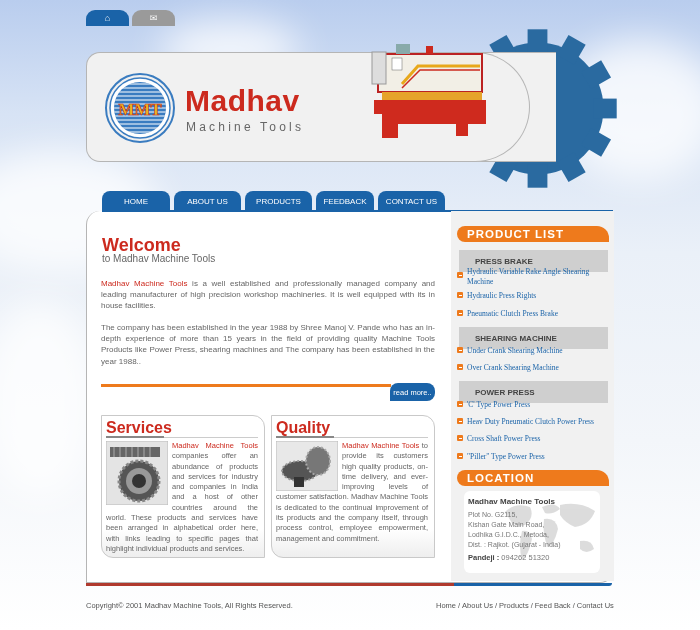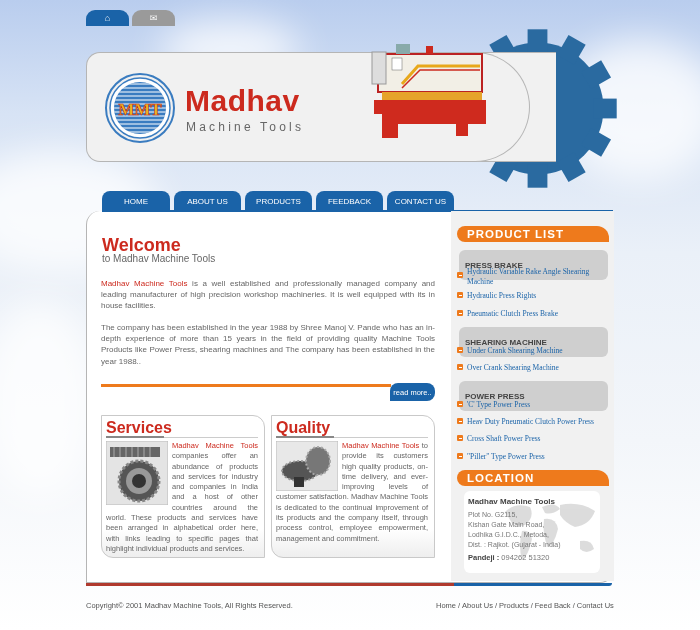--- a/index.html
+++ b/index.html
@@ -41,21 +41,21 @@
 
   .box { position: absolute; top: 415px; height: 143px; border: 1px solid #c9c9c9; border-radius: 0 12px 0 12px; background: linear-gradient(180deg, #fff 0%, #fff 80%, #eee 100%); }
   .box-title { position: absolute; left: 4px; top: 3px; color: #cc2a1e; font-size: 16px; font-weight: bold; }
   .box-rule { position: absolute; left: 4px; top: 21px; right: 6px; height: 1px; background: #ccc; }
   .box-rule-dark { position: absolute; left: 4px; top: 20px; width: 58px; height: 2px; background: #888; }
   .box-text { position: absolute; left: 4px; top: 25px; right: 6px; color: #666; font-size: 7.5px; line-height: 10.3px; text-align: justify; }
   .box-text .hl { color: #cc2a1e; }
   .box-text .float { float: left; width: 62px; height: 64px; margin-right: 4px; }
 
   .sb-head { position: absolute; left: 457px; width: 152px; height: 16px; background: #ee7a1c; color: #fff; font-size: 11.5px; font-weight: bold; letter-spacing: 1px; border-radius: 8px 12px 0 8px; padding-left: 10px; display: flex; align-items: center; }
-  .sb-cat { position: absolute; left: 459px; width: 149px; height: 30px; background: #cfcfcf; color: #444; font-size: 8px; font-weight: bold; padding-left: 6px; display: flex; align-items: center; border-radius: 6px; }
+  .sb-cat { position: absolute; left: 459px; width: 149px; height: 22px; background: #cfcfcf; color: #444; font-size: 8px; font-weight: bold; padding-left: 16px; display: flex; align-items: center; }
   .sb-item { position: absolute; left: 457px; width: 152px; color: #1a63a8; font-size: 7.5px; line-height: 10px; padding-left: 10px; font-family: Liberation Serif, serif; }
   .sb-item .bullet { position: absolute; left: 0px; top: 1px; width: 6px; height: 6px; background: #ee7a1c; border-radius: 1px; }
   .sb-item .bullet::after { content: ""; position: absolute; left: 1.5px; top: 2.5px; width: 3px; height: 1px; background: #fff; }
 
   .loc-card { position: absolute; left: 464px; top: 491px; width: 136px; height: 82px; background: #fff; border-radius: 6px; overflow: hidden; }
   .loc-map { position: absolute; right: 0; top: 6px; width: 100px; height: 70px; opacity: 0.5; }
   .loc-name { position: absolute; left: 4px; top: 6px; color: #444; font-size: 8px; font-weight: bold; }
   .loc-line { position: absolute; left: 4px; color: #777; font-size: 7px; }
   .loc-phone { position: absolute; left: 4px; top: 62px; color: #777; font-size: 7.5px; }
   .loc-phone b { color: #444; }
@@ -144,21 +144,21 @@
   <rect x="14" y="48" width="100" height="8" fill="#e6a32a"></rect>
   <path d="M6 56 L118 56 L118 80 L100 80 L100 92 L88 92 L88 80 L30 80 L30 94 L14 94 L14 70 L6 70 Z" fill="#cf2a1e"></path>
   <rect x="58" y="2" width="7" height="8" fill="#cc2a1e"></rect>
   <rect x="28" y="0" width="14" height="10" fill="#8aa"></rect>
 </svg>
 
 <div class="nav">
   <div class="nav-item" style="width:68px;">HOME</div>
   <div class="nav-item" style="width:67px;">ABOUT US</div>
   <div class="nav-item" style="width:67px;">PRODUCTS</div>
-  <div class="nav-item" style="width:67px;">FEEDBACK</div>
+  <div class="nav-item" style="width:58px;">FEEDBACK</div>
   <div class="nav-item" style="width:67px;">CONTACT US</div>
 </div>
 
 <div class="main"></div>
 <div class="navline"></div>
 <div class="sidebar"></div>
 <div class="bottomline-red"></div>
 <div class="bottomline-blue"></div>
 
 <div class="welcome">Welcome</div>

